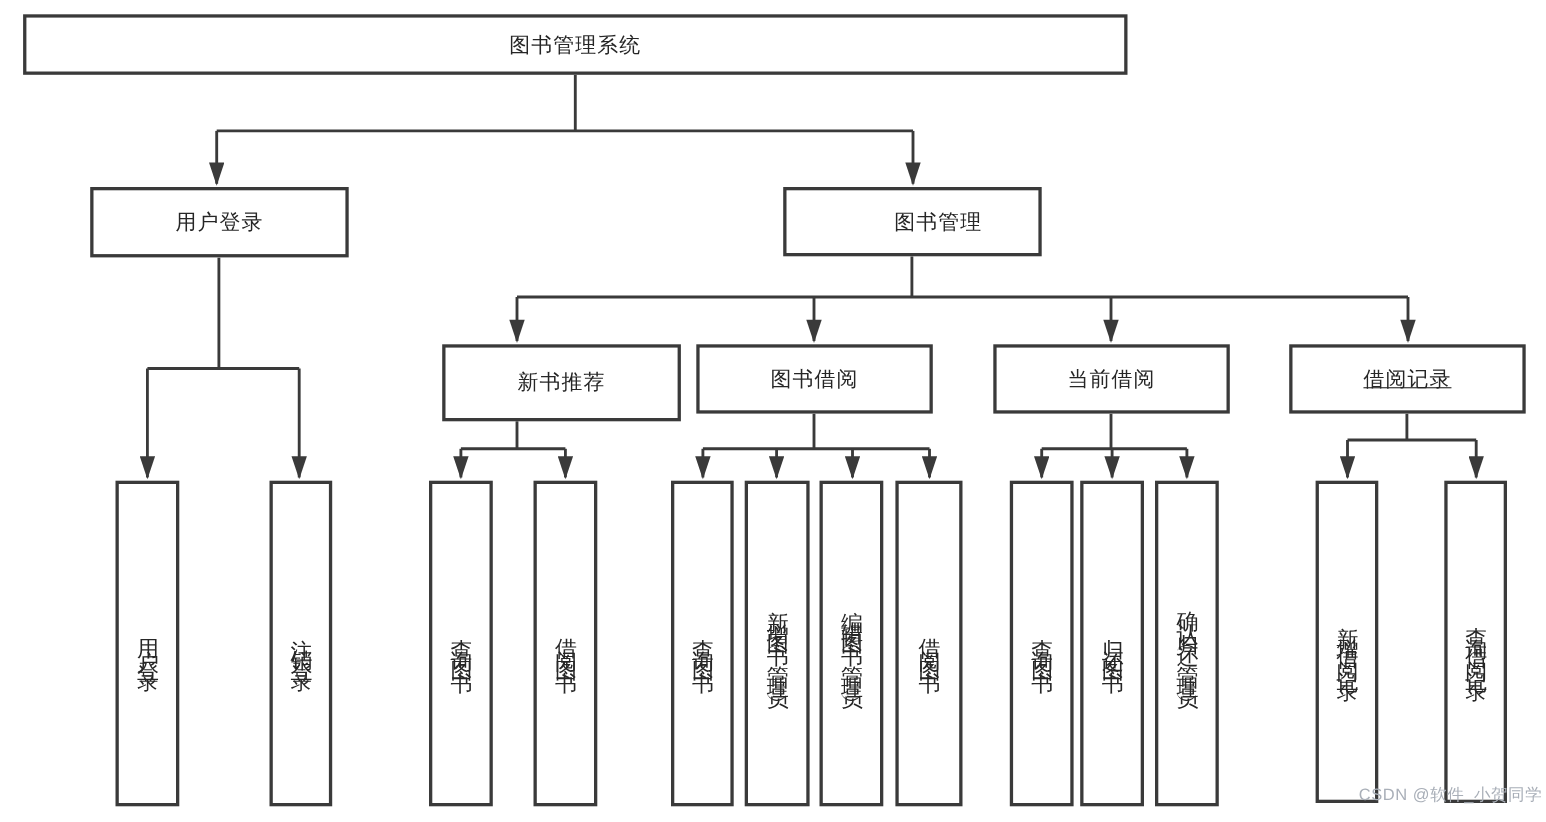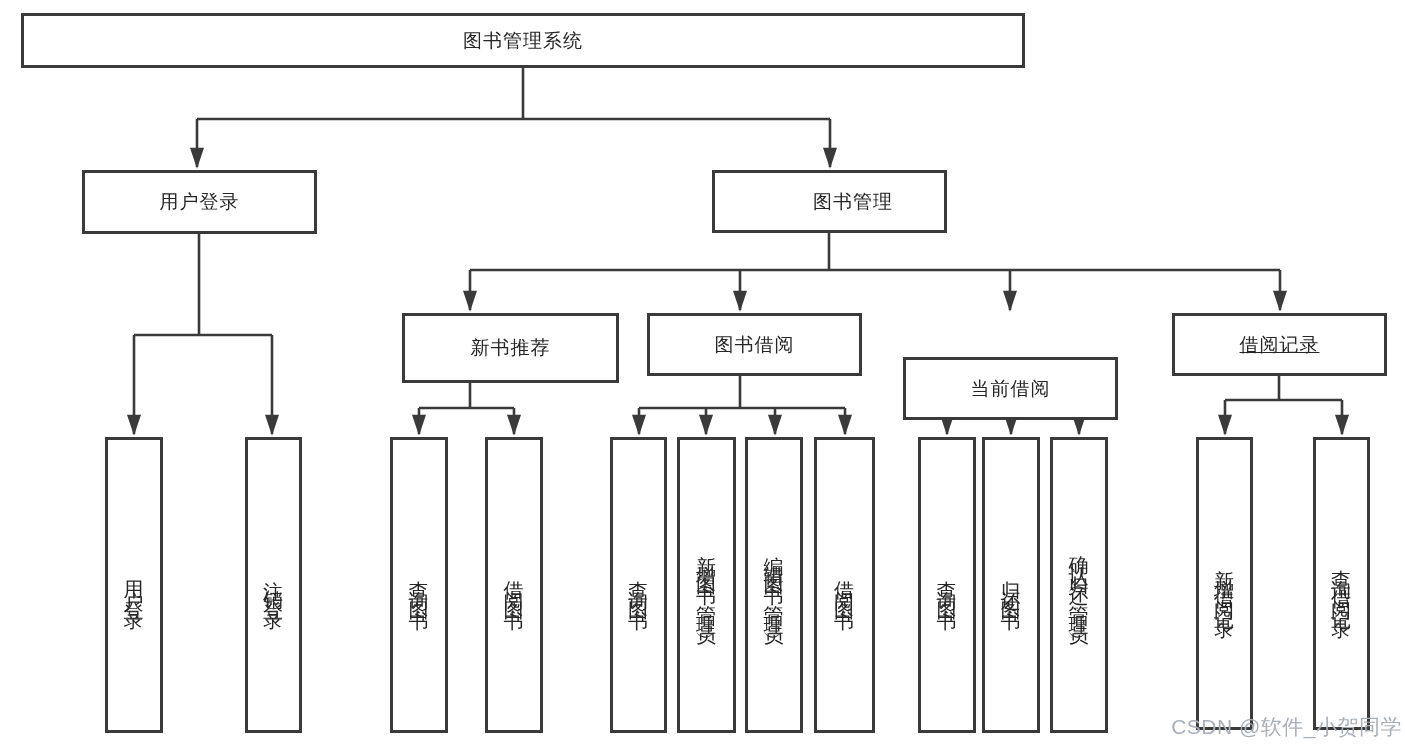--- a/index.html
+++ b/index.html
@@ -45,21 +45,21 @@
     text-orientation: mixed;
     letter-spacing: 10px;
     line-height: 1;
     white-space: nowrap;
   }
   #watermark {
     position: absolute;
     right: 3px;
     top: 713px;
     z-index: 5;
-    font-size: 21px;
+    font-size: 15px;
     color: #a9afb8;
     letter-spacing: 0.5px;
     white-space: nowrap;
   }
 </style>
 </head>
 <body>
 
 <div id="stage">
 
@@ -117,22 +117,22 @@
       <line x1="1342" y1="400" x2="1342" y2="434" marker-end="url(#arrow)"></line>
     </g>
   </svg>
 
   <div class="node h" style="left:21px; top:13px; width:1004px; height:55px;">图书管理系统</div>
 
   <div class="node h" style="left:82px; top:170px; width:235px; height:64px;">用户登录</div>
   <div class="node h" style="left:712px; top:170px; width:235px; height:63px;padding-left:47px;">图书管理</div>
 
   <div class="node h" style="left:362px; top:313px; width:217px; height:70px;margin-left:40px;">新书推荐</div>
-  <div class="node h" style="left:647px; top:313px; width:215px; height:63px;">图书借阅</div>
-  <div class="node h" style="left:903px; top:313px; width:215px; height:63px;margin-top:44px;">当前借阅</div>
+  <div class="node h" style="left:633px; top:313px; width:215px; height:63px;">图书借阅</div>
+  <div class="node h" style="left:903px; top:313px; width:215px; height:63px;">当前借阅</div>
   <div class="node h" style="left:1172px; top:313px; width:215px; height:63px;text-decoration:underline;">借阅记录</div>
 
   <div class="node v" style="left:105px; top:437px; width:58px; height:296px;">
     <span class="vtext">用户登录</span>
   </div>
   <div class="node v" style="left:245px; top:437px; width:57px; height:296px;">
     <span class="vtext">注销登录</span>
   </div>
 
   <div class="node v" style="left:390px; top:437px; width:58px; height:296px;">

